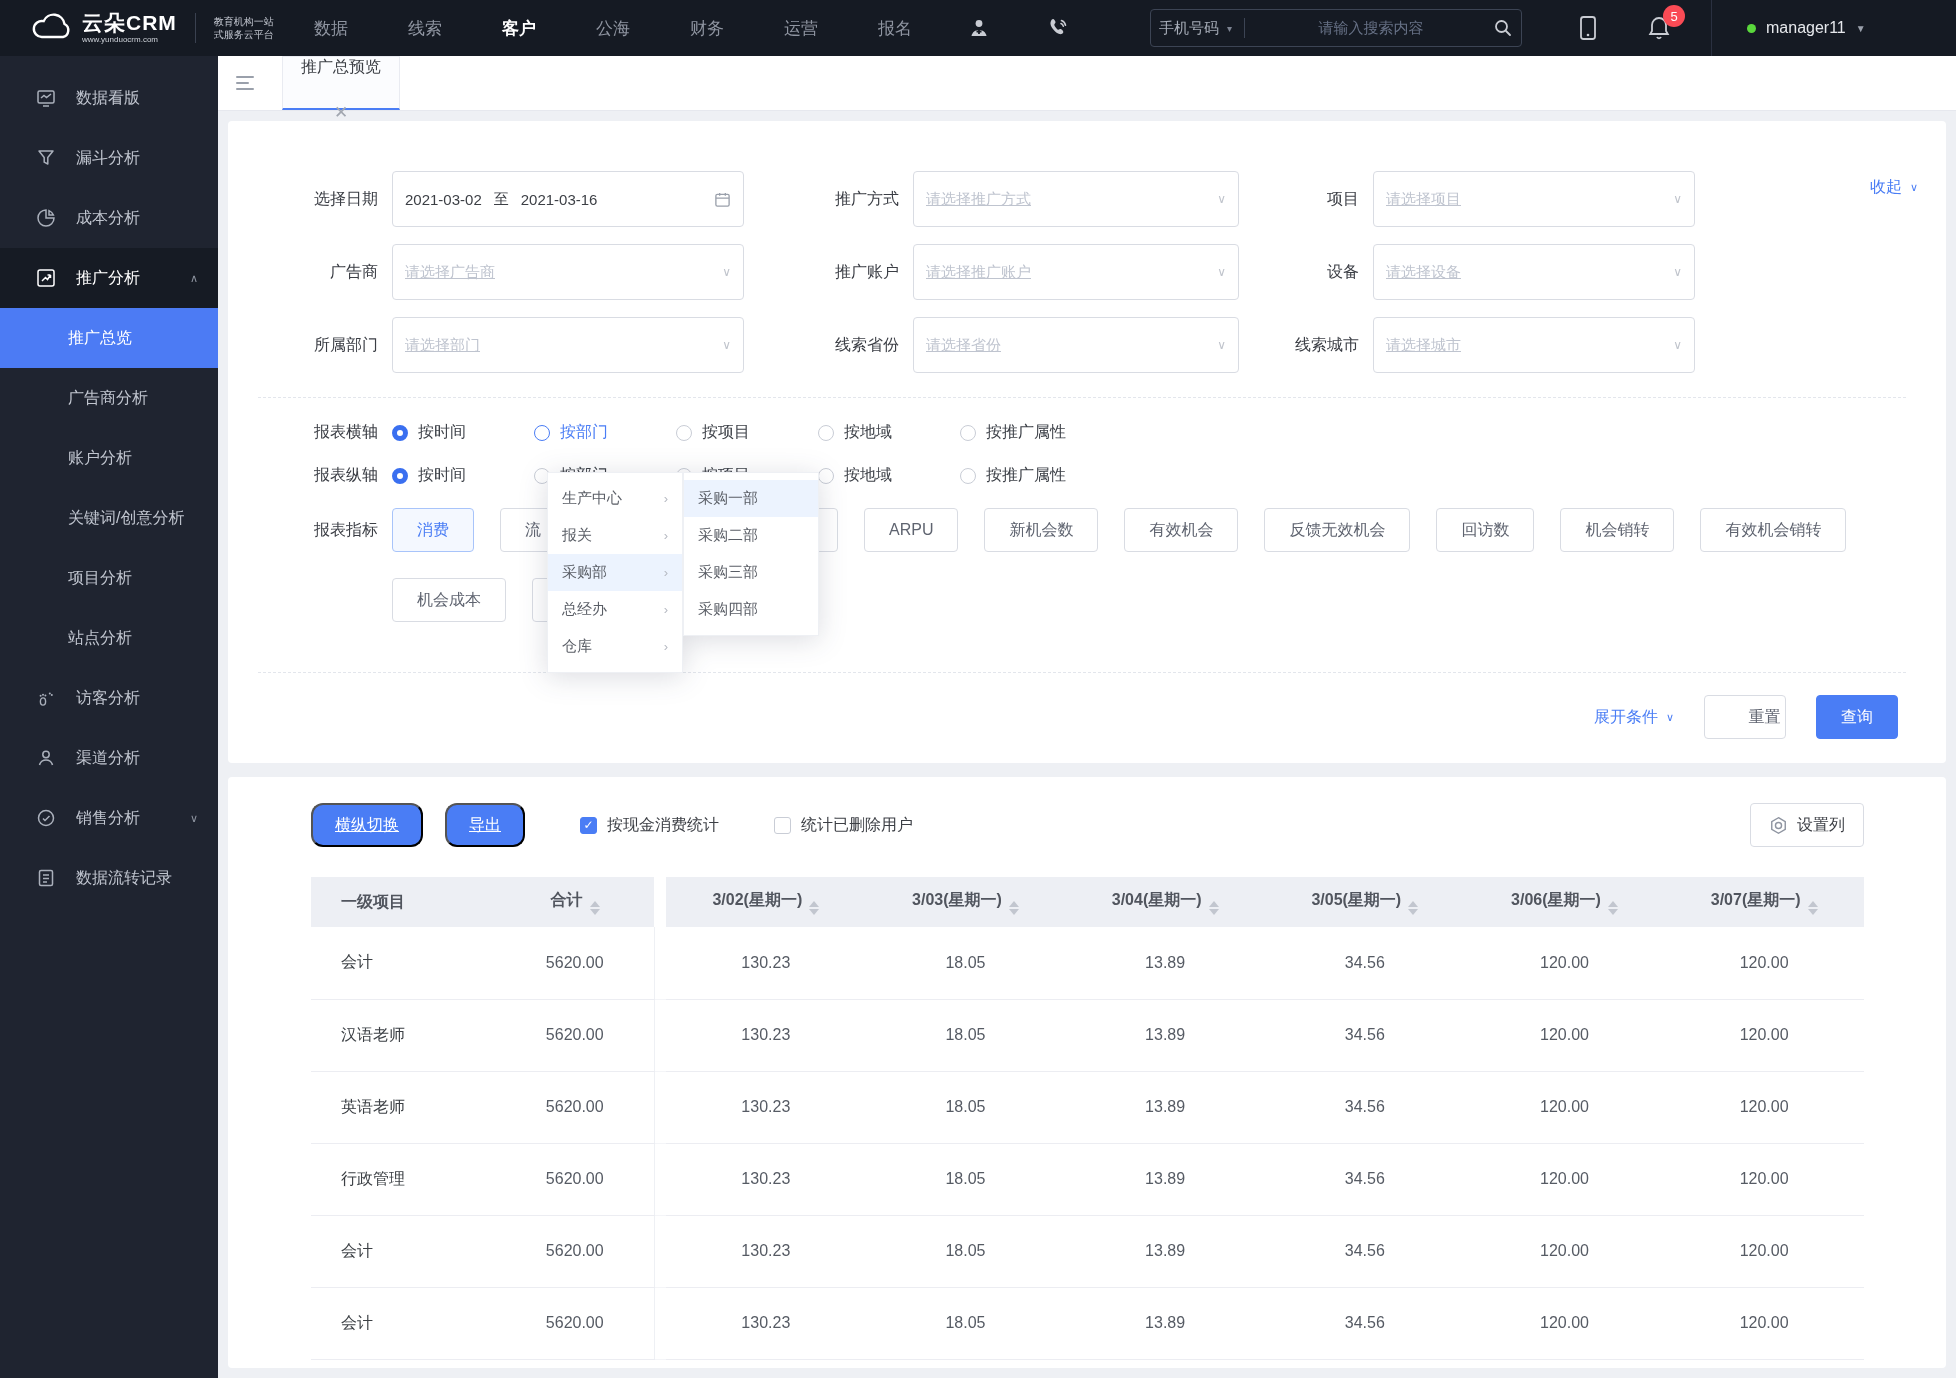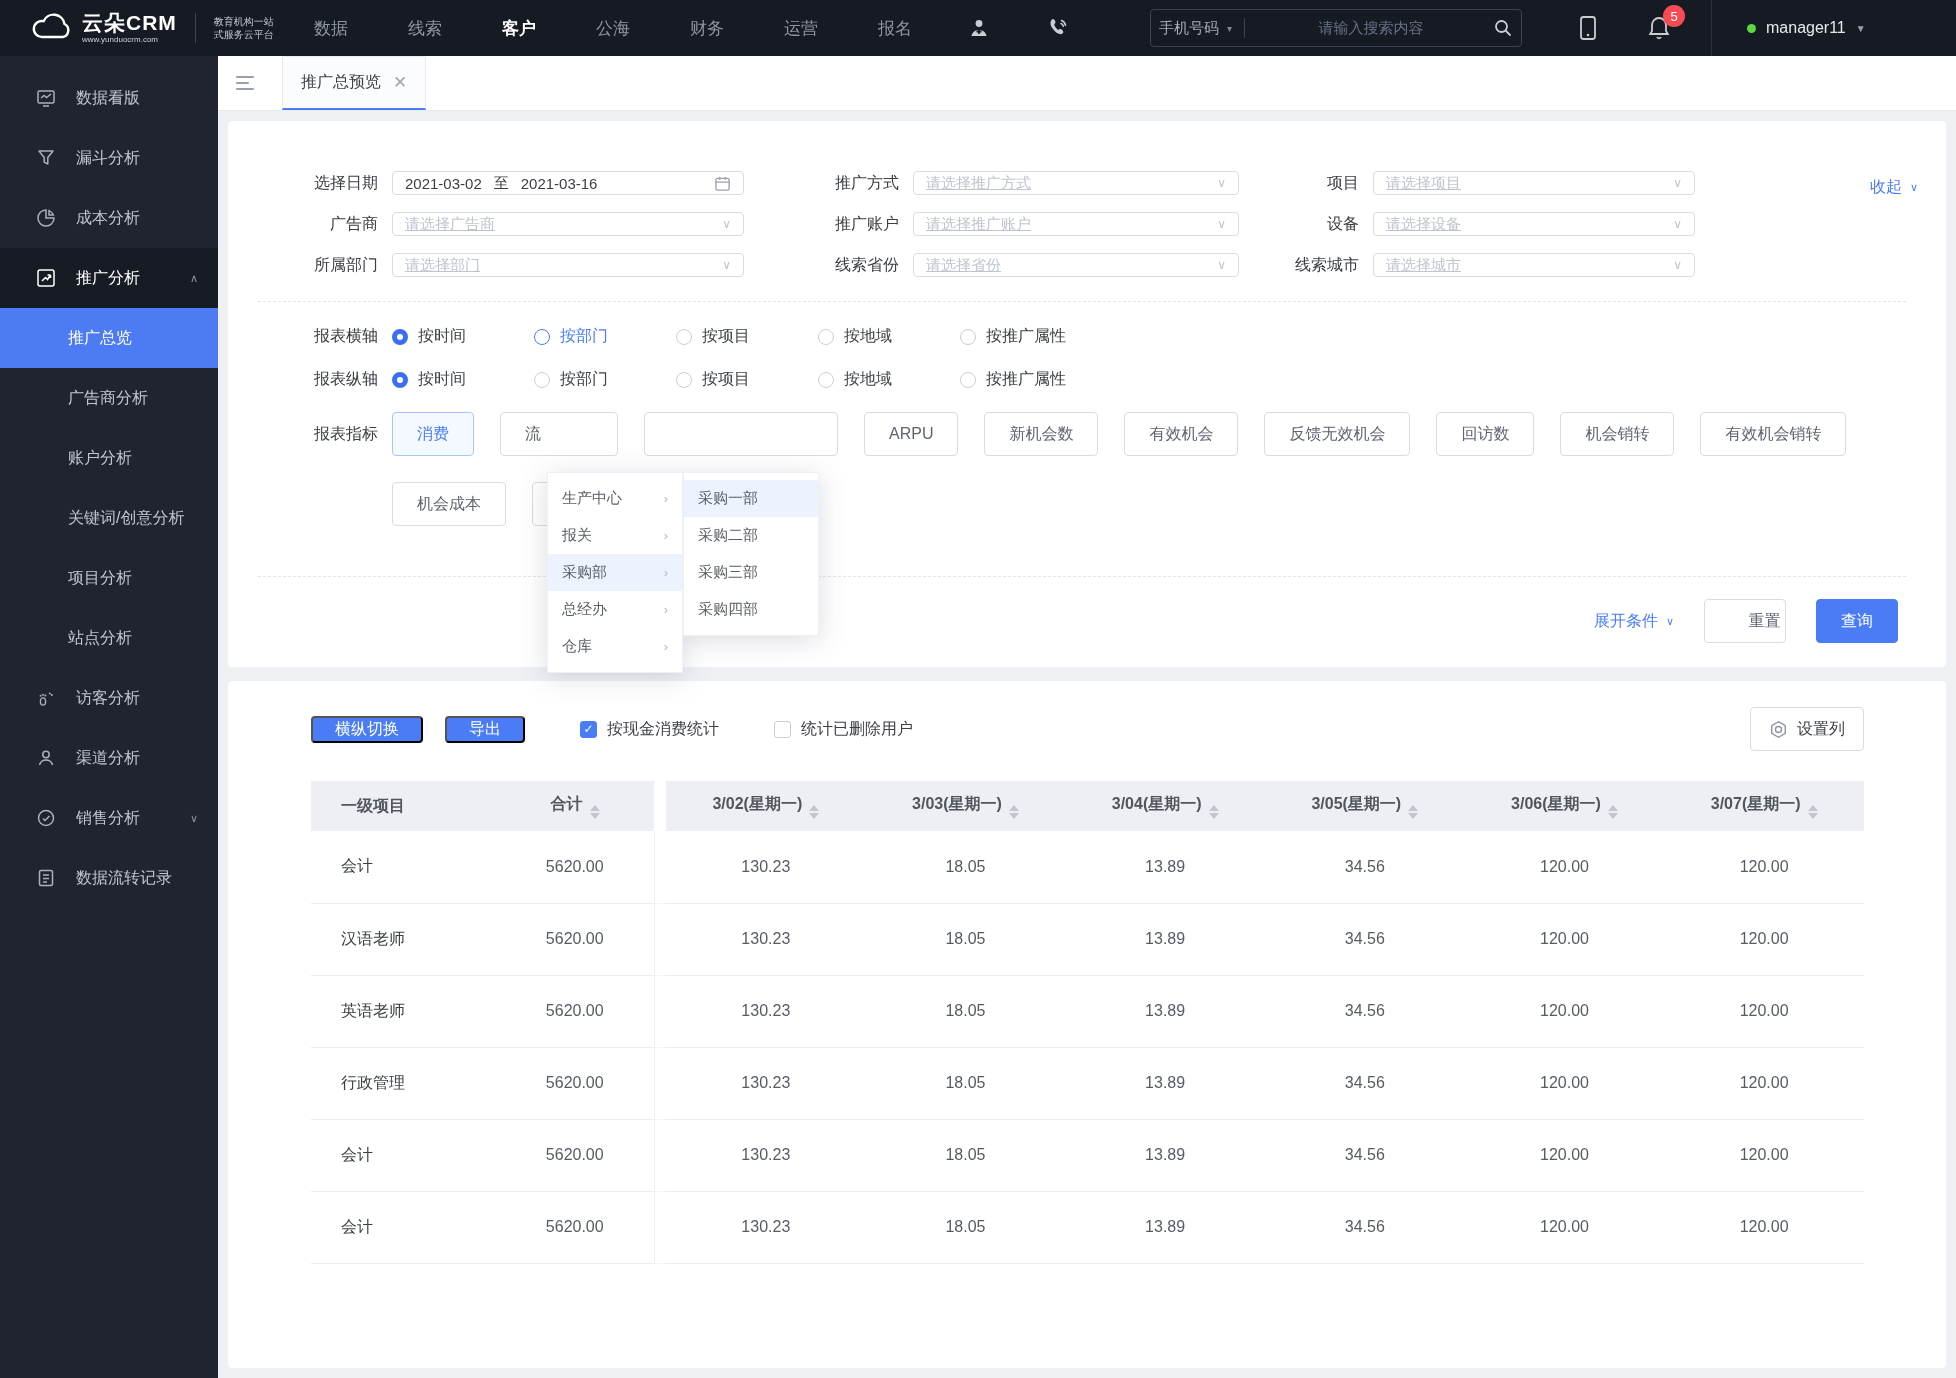--- a/index.html
+++ b/index.html
@@ -41,37 +41,37 @@
   .side-caret { margin-left:auto; color:#8f95a1; font-size:11px; }
   .side-sub-item { height:60px; display:flex; align-items:center; padding-left:68px; color:#c0c5cf; font-size:16px; cursor:pointer; }
   .side-sub-item.active { background:#4c7bf4; color:#fff; }
 
   
   .main { position:absolute; top:56px; left:218px; right:0; bottom:0; display:flex; flex-direction:column; }
   .tabbar { height:55px; background:#fff; border-bottom:1px solid #e6e8ee; display:flex; align-items:center; padding-left:18px; flex:none; }
   .hamburger { width:20px; display:flex; flex-direction:column; gap:4px; cursor:pointer; }
   .hamburger span { height:2px; background:#9aa0ab; border-radius:1px; }
   .hamburger span:nth-child(1){width:18px;} .hamburger span:nth-child(2){width:13px;} .hamburger span:nth-child(3){width:18px;}
-  .tab { margin-left:26px; height:54px; display:flex; align-items:center; gap:12px; padding:0 18px; background:#fbfcfe; border:1px solid #e9ebf1; border-bottom:2px solid #4a7df5; font-size:16px; color:#3c3f45; cursor:pointer; }
+  .tab { margin-left:26px; height:54px; display:flex; align-items:center; gap:24px; padding:0 18px; background:#fbfcfe; border:1px solid #e9ebf1; border-bottom:2px solid #4a7df5; font-size:16px; color:#3c3f45; cursor:pointer;flex-direction:column; }
   .tab-close { color:#a2a7b0; font-size:17px; }
 
   .content { flex:1; overflow:hidden; padding:10px; display:flex; flex-direction:column; }
   .card { background:#fff; border-radius:4px; }
 
   
   .filter-card { padding:50px 20px 16px 0; position:relative; flex:none; }
   .collapse-link { position:absolute; top:56px; right:28px; color:#4a7df5; font-size:16px; display:flex; align-items:center; gap:8px; cursor:pointer; }
   .caret-sm { font-size:11px; }
   .f-row { display:flex; margin-bottom:17px; }
   .fgroup { display:flex; align-items:center; }
   .f-label { text-align:right; margin-right:14px; font-size:16px; color:#3b3e45; white-space:nowrap; }
   .g1 .f-label { width:150px; }
   .g2 .f-label { width:125px; margin-left:30px; }
   .g3 .f-label { width:90px; margin-left:30px; }
-  .ctl { height:24px; border:1px solid #d9dce3; border-radius:4px; display:flex; align-items:center; padding:0 12px; background:#fff; cursor:pointer; }
+  .ctl { height:56px; border:1px solid #d9dce3; border-radius:4px; display:flex; align-items:center; padding:0 12px; background:#fff; cursor:pointer; }
   .g1 .ctl { width:352px; } .g2 .ctl { width:326px; } .g3 .ctl { width:322px; }
   .ph { color:#bfc4cf; font-size:15px; flex:1; text-align:left;text-decoration:underline; }
   .sel-caret { color:#c0c4cc; font-size:12px; }
   .date-ctl { gap:12px; font-size:15px; color:#3c3f45; }
   .date-ctl .cal { margin-left:auto; display:flex; color:#9aa0ab; }
   .dashed-sep { border-top:1px dashed #e3e6ec; margin:24px 20px 0 30px; }
 
   
   .axis-zone { padding-top:24px; }
   .axis-row { display:flex; align-items:flex-start; margin-bottom:22px; }
@@ -95,21 +95,21 @@
   
   .actions-row { display:flex; align-items:center; justify-content:flex-end; gap:30px; padding:22px 28px 8px 0; }
   .expand-link { color:#4a7df5; font-size:16px; display:flex; align-items:center; gap:8px; cursor:pointer; }
   .btn { height:44px; border-radius:4px; font-size:16px; display:flex; align-items:center; justify-content:center; cursor:pointer; }
   .btn-plain { background:#fff; border:1px solid #d9dce3; color:#5f6470; width:82px;padding-left:39px; }
   .btn-primary { background:#4a7df5; border:1px solid #4a7df5; color:#fff; width:82px; }
 
   
   .table-card { margin-top:14px; flex:1; padding:26px 82px 0 83px; overflow:hidden; }
   .toolbar { display:flex; align-items:center; }
-  .tb-btn { background:#4a7df5; color:#fff; border-radius:4px; height:27px; padding:0 22px; font-size:16px; display:flex; align-items:center; cursor:pointer; }
+  .tb-btn { background:#4a7df5; color:#fff; border-radius:12px; height:44px; padding:0 22px; font-size:16px; display:flex; align-items:center; cursor:pointer;text-decoration:underline; }
   .tb-btn + .tb-btn { margin-left:22px; }
   .cb-item { display:flex; align-items:center; gap:10px; margin-left:55px; cursor:pointer; }
   .cb { width:17px; height:17px; border-radius:3px; border:1px solid #c9cdd6; background:#fff; display:flex; align-items:center; justify-content:center; flex:none; }
   .cb.checked { background:#4a7df5; border-color:#4a7df5; color:#fff; font-size:12px; }
   .cb-label { font-size:16px; color:#3c3f45; }
   .cols-btn { margin-left:auto; height:44px; border:1px solid #d9dce3; border-radius:4px; display:flex; align-items:center; gap:9px; padding:0 18px; font-size:16px; color:#3c3f45; cursor:pointer; background:#fff; }
   .cols-btn .gear { display:flex; color:#8f95a1; }
 
   table.data { width:100%; border-collapse:collapse; table-layout:fixed; margin-top:30px; }
   table.data th { height:50px; background:#edeff4; font-size:16px; color:#51555e; font-weight:bold; text-align:center; }

